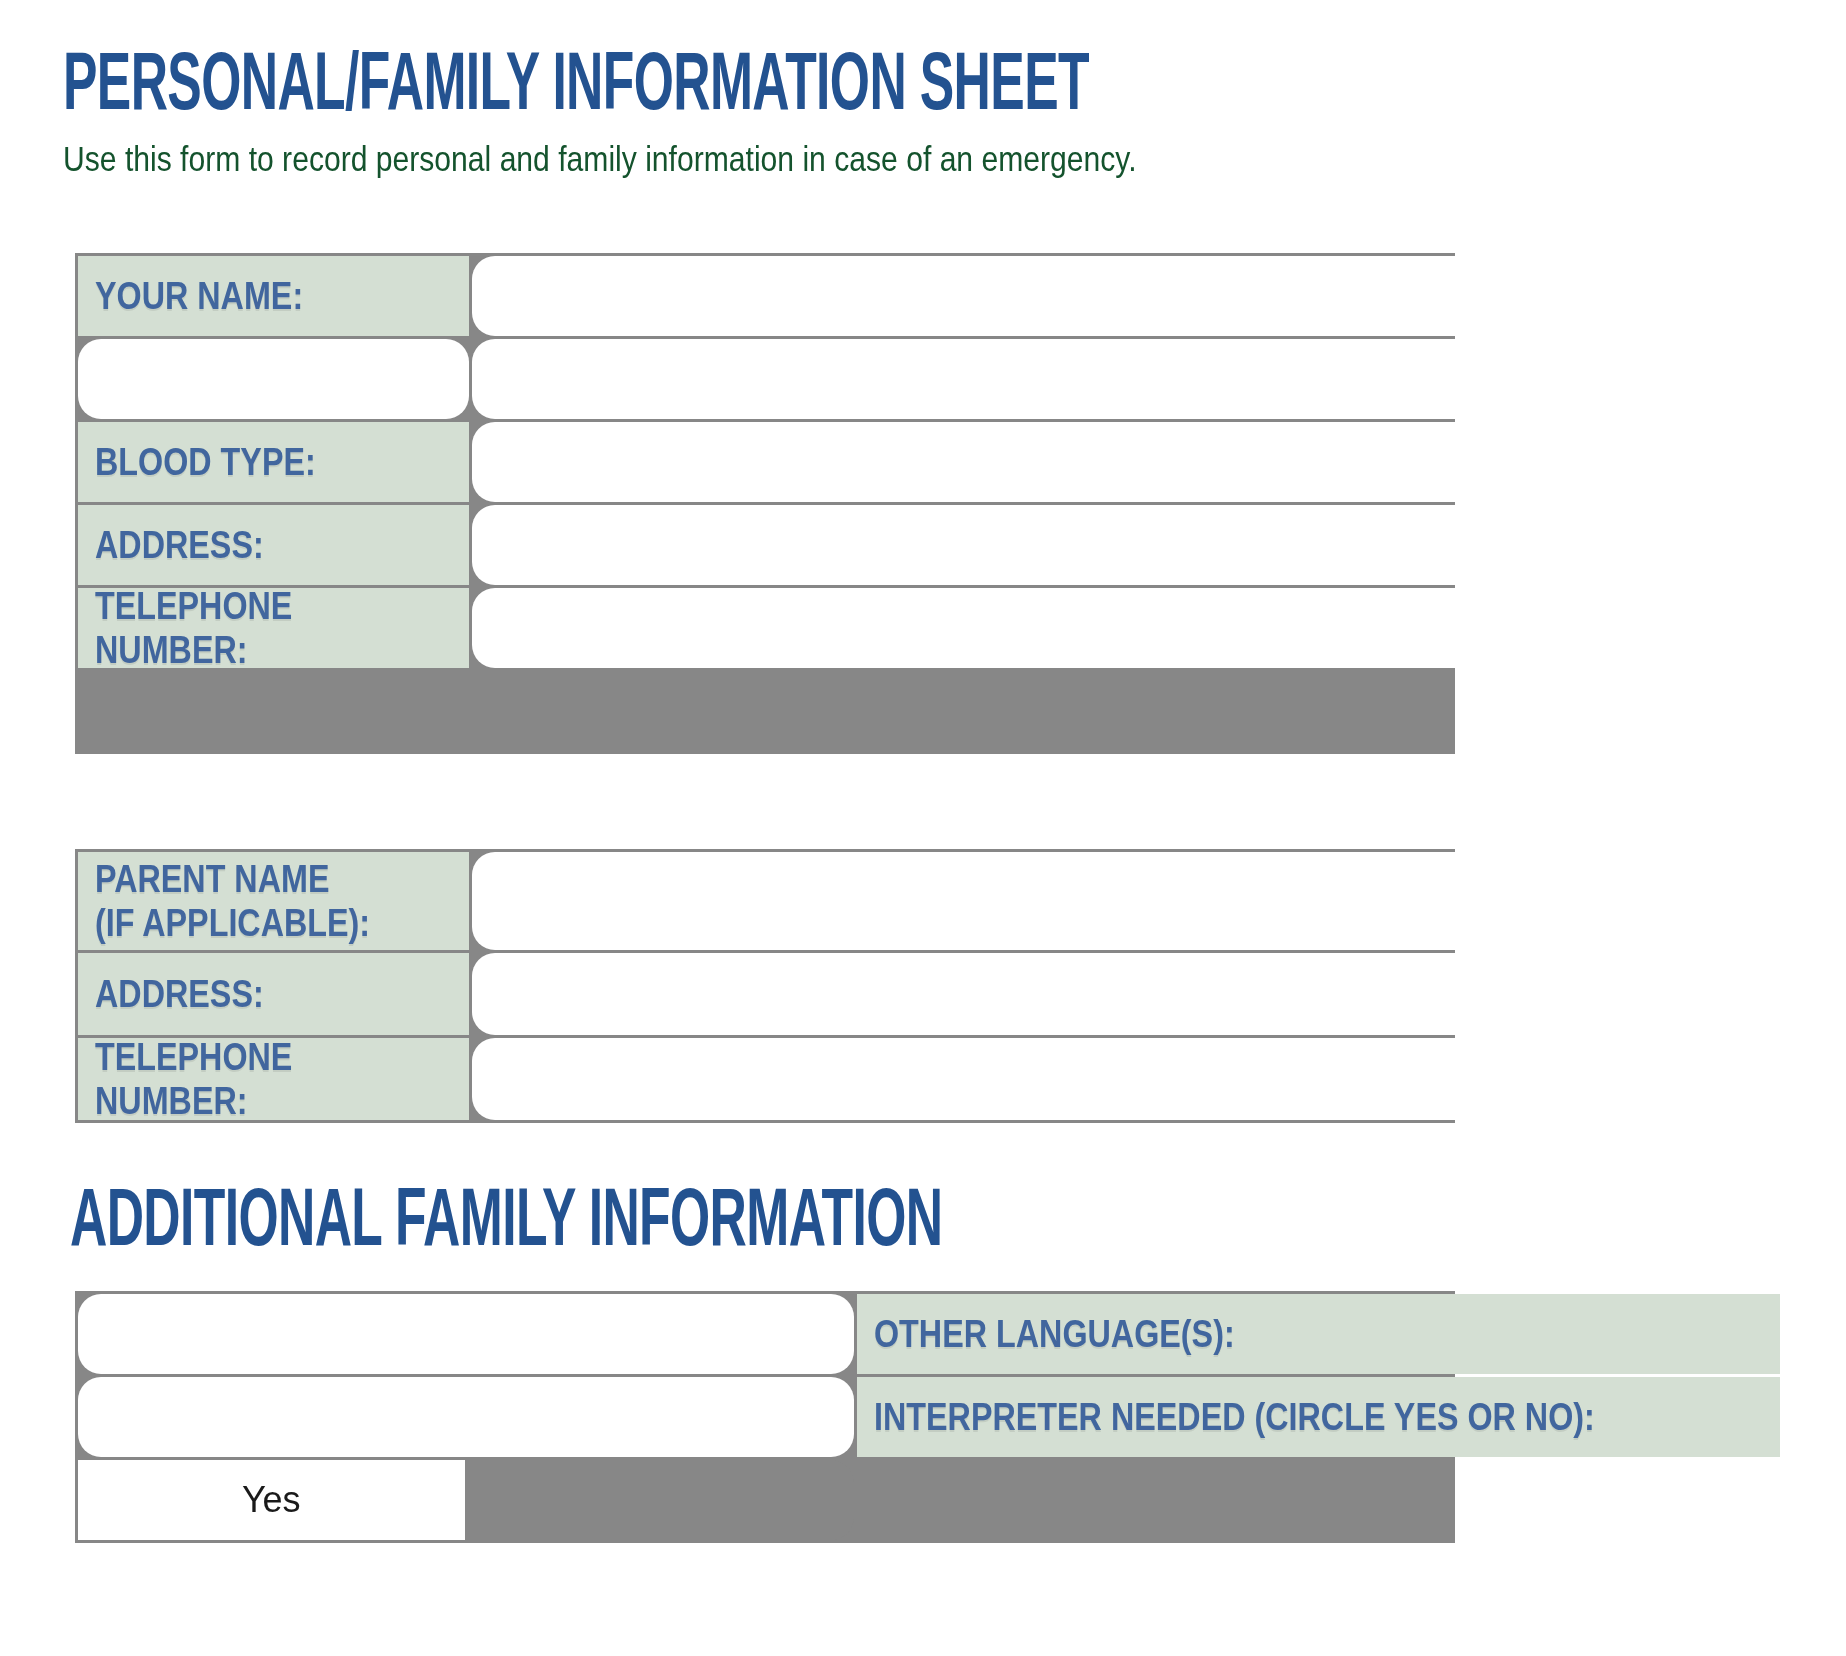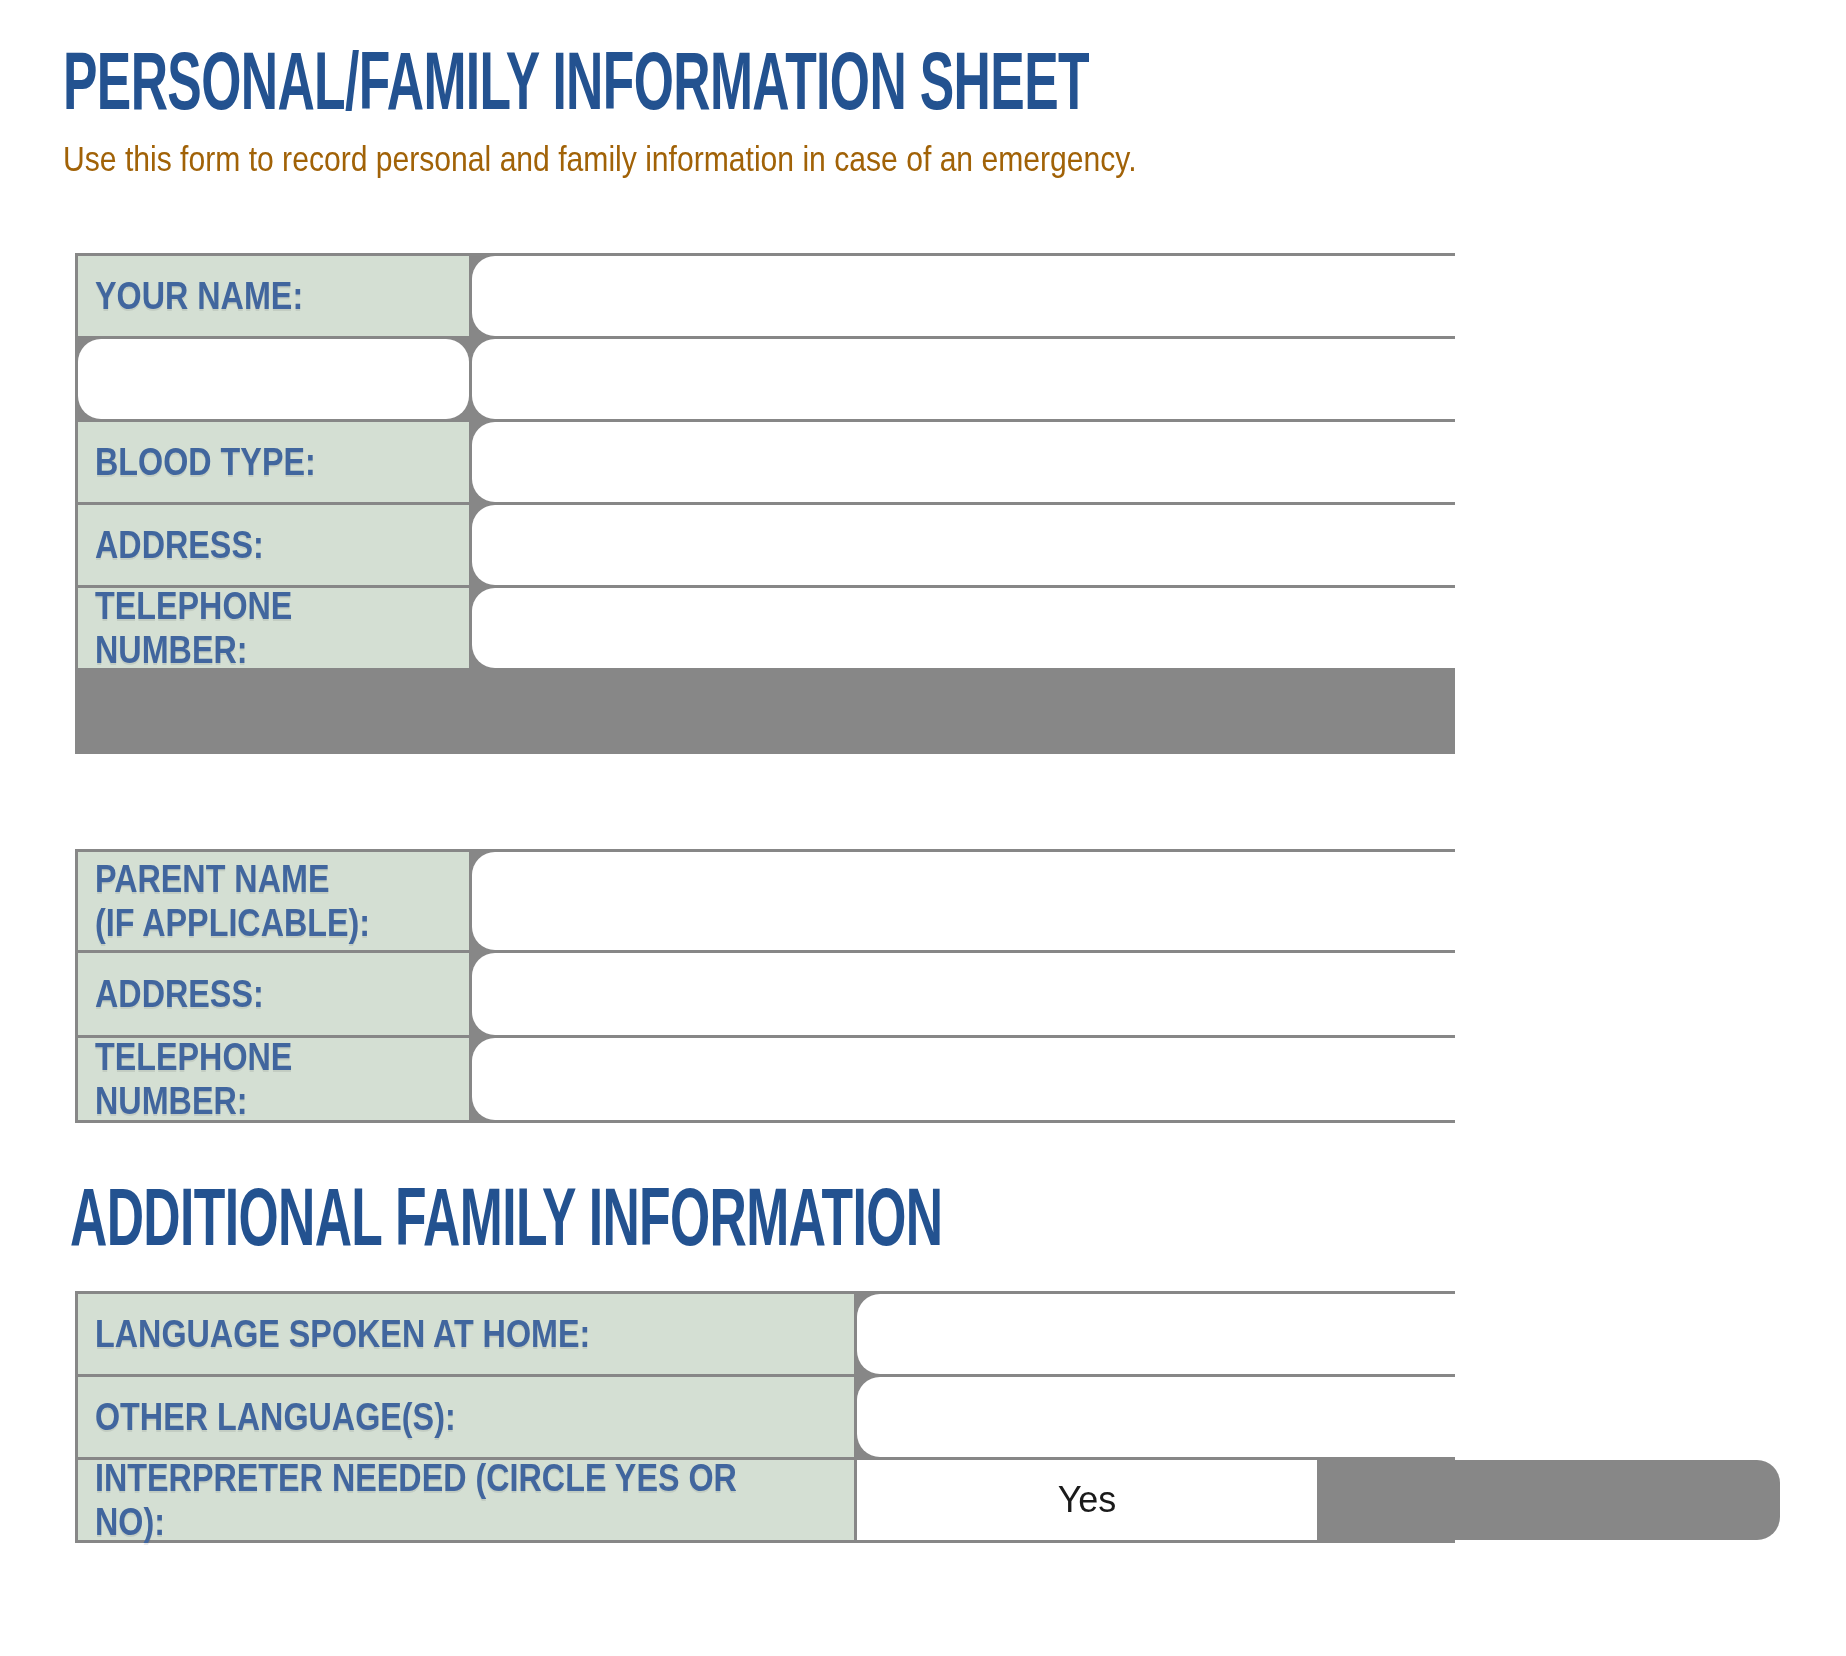--- a/index.html
+++ b/index.html
@@ -15,21 +15,21 @@
   .cx85 { display:inline-block; transform:scaleX(0.85); transform-origin:0 50%; white-space:pre-line; }
   .cx86 { display:inline-block; transform:scaleX(0.86); transform-origin:0 50%; white-space:nowrap; }
 
   h1.title {
     position:absolute; left:63px; top:32px; margin:0;
     font-size:82px; line-height:1; font-weight:bold; color:#235290;
     letter-spacing:-1px;
   }
   p.subtitle {
     position:absolute; left:63px; top:128px; margin:0;
-    font-size:35px; line-height:1.3; color:#a16207; font-weight:normal;
+    font-size:35px; line-height:1.3; color:#14532d; font-weight:normal;
   }
   h2.section {
     position:absolute; left:70px; top:1168px; margin:0;
     font-size:82px; line-height:1; font-weight:bold; color:#235290;
     letter-spacing:-1px;
   }
 
   
   .tbl {
     position:absolute; left:75px; width:1380px;
@@ -107,23 +107,20 @@
 
     <div class="cell lbl">
         <span class="cx85">TELEPHONE NUMBER:</span>
       </div>
     <div class="cell val"></div>
   </div>
 
   <h2 class="section"><span class="cx63">ADDITIONAL FAMILY INFORMATION</span></h2>
 
   <div class="tbl t3">
-    <div class="cell lbl">
-        <span class="cx85">LANGUAGE SPOKEN AT HOME:</span>
-      </div>
     <div class="cell val"></div>
 
     <div class="cell lbl">
         <span class="cx85">OTHER LANGUAGE(S):</span>
       </div>
     <div class="cell val"></div>
 
     <div class="cell lbl">
         <span class="cx85">INTERPRETER NEEDED (CIRCLE YES OR NO):</span>
       </div>

